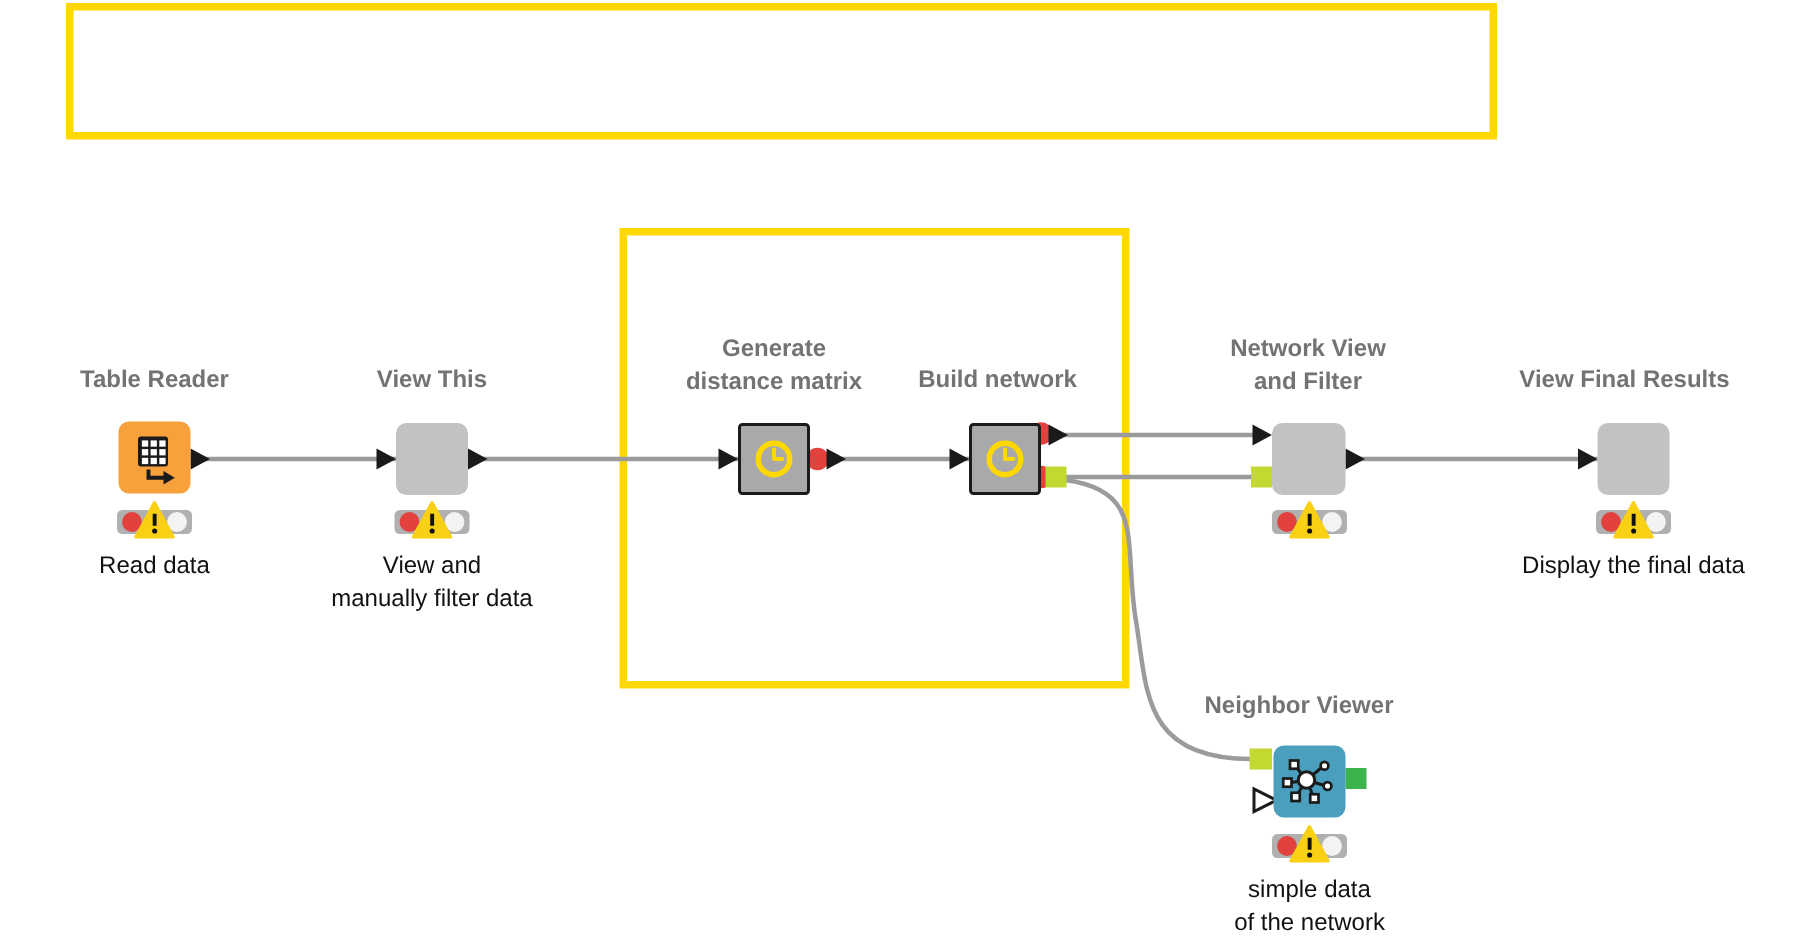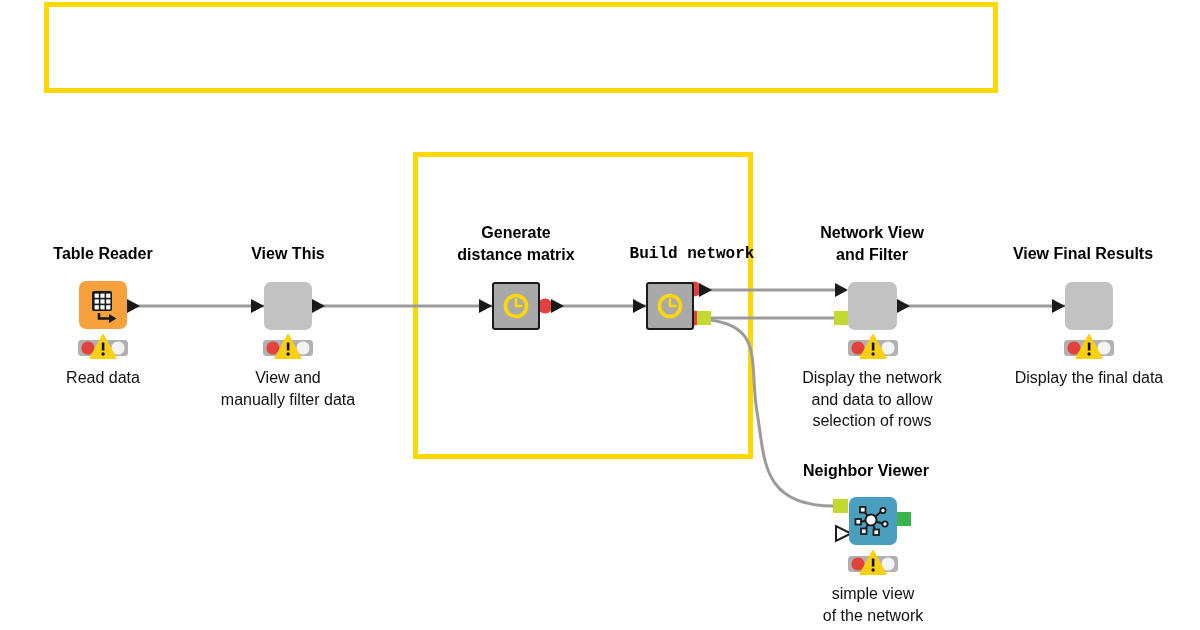--- a/index.html
+++ b/index.html
@@ -33,21 +33,21 @@
   .node.viewer { background:var(--teal,#4A9FBE); }
   .node.clock {
     background:var(--clock-node-gray,#A9A9A9);
     border:2px solid #1b1b1b; border-radius:3px;
   }
   .node svg { display:block; }
 
   
   .node-title {
     position:absolute; width:240px; text-align:center; white-space:pre-line;
-    font-size:16px; font-weight:bold; line-height:22px; color:#000000;
+    font-size:16px; font-weight:bold; line-height:22px; color:#737373;
   }
   .caption {
     position:absolute; width:240px; text-align:center; white-space:pre-line;
     font-size:16px; line-height:21.5px; color:#111;
   }
 
   .traffic { position:absolute; }
   #wire-layer { position:absolute; left:0; top:0; z-index:2; }
   .layer-anno { z-index:1; }
   .node, .node-title, .caption, .traffic { z-index:3; }
@@ -102,21 +102,21 @@
       <rect x="833" y="499" width="15" height="14" fill="var(--port-green)"></rect>
       <polygon points="836,526 836,541 851,533.5" fill="#ffffff" stroke="#1b1b1b" stroke-width="2"></polygon>
       <rect x="897" y="512" width="14" height="14" fill="var(--output-green)"></rect>
     </g>
   </svg>
 
   <div class="node-title" style="left:-17px; top:243px;">Table Reader</div>
   <div class="node-title" style="left:168px; top:243px;">View This</div>
   <div class="node-title" style="left:396px; top:222px;">Generate
 distance matrix</div>
-  <div class="node-title" style="left:572px; top:243px;font-family:Liberation Mono, monospace;">Build network</div>
+  <div class="node-title" style="left:545px; top:243px;">Build network</div>
   <div class="node-title" style="left:752px; top:222px;">Network View
 and Filter</div>
   <div class="node-title" style="left:963px; top:243px;">View Final Results</div>
   <div class="node-title" style="left:746px; top:460px;">Neighbor Viewer</div>
 
   <div class="node reader" style="left:79px; top:281px;">
     <svg width="48" height="48" viewBox="0 0 48 48">
       <rect x="13" y="10" width="20" height="20" rx="2" fill="#1a1a1a"></rect>
       <g fill="#ffffff">
         <rect x="15.6" y="12.6" width="4.2" height="4.2"></rect>
@@ -217,20 +217,17 @@
     <circle cx="13" cy="15" r="6.6" fill="var(--port-red)"></circle>
     <circle cx="43" cy="15" r="6.6" fill="var(--light-off)"></circle>
     <path d="M28 2 L40.5 25 H15.5 Z" fill="var(--warning-yellow)" stroke="var(--warning-yellow)" stroke-width="2" stroke-linejoin="round"></path>
     <rect x="26.8" y="9.5" width="2.6" height="8" fill="#111"></rect>
     <circle cx="28.1" cy="21" r="1.7" fill="#111"></circle>
   </svg>
 
   <div class="caption" style="left:-17px; top:367px;">Read data</div>
   <div class="caption" style="left:168px; top:367px;text-align:center;">View and
 manually filter data</div>
-  <div class="caption" style="left:752px; top:367px;">Display the network
-and data to allow
-selection of rows</div>
   <div class="caption" style="left:969px; top:367px;">Display the final data</div>
-  <div class="caption" style="left:753px; top:583px;">simple view
+  <div class="caption" style="left:753px; top:583px;">simple data
 of the network</div>
 
 </div>
 
 </body></html>

